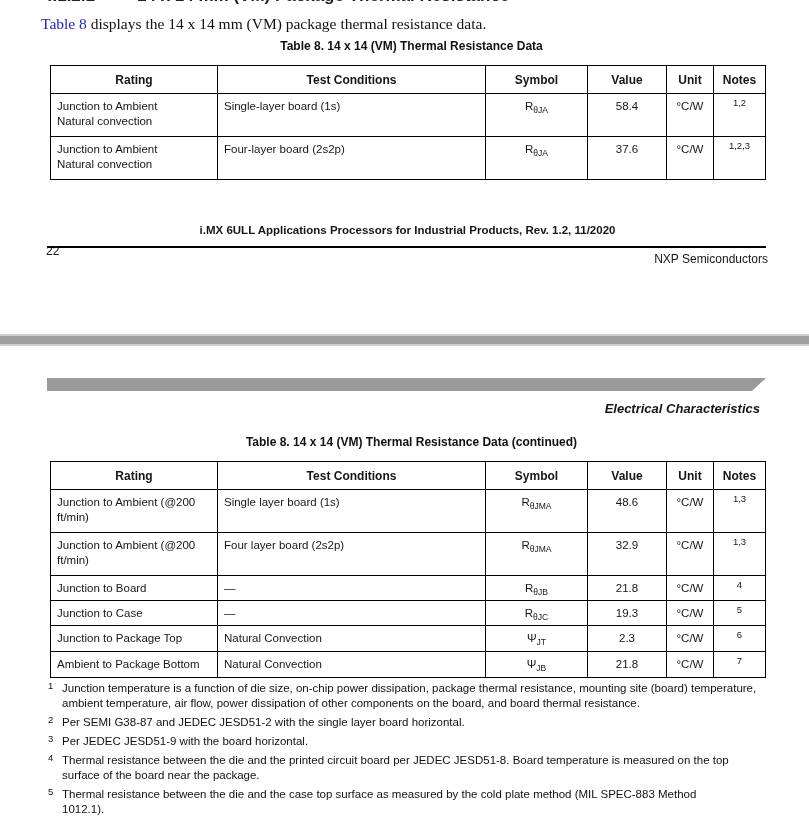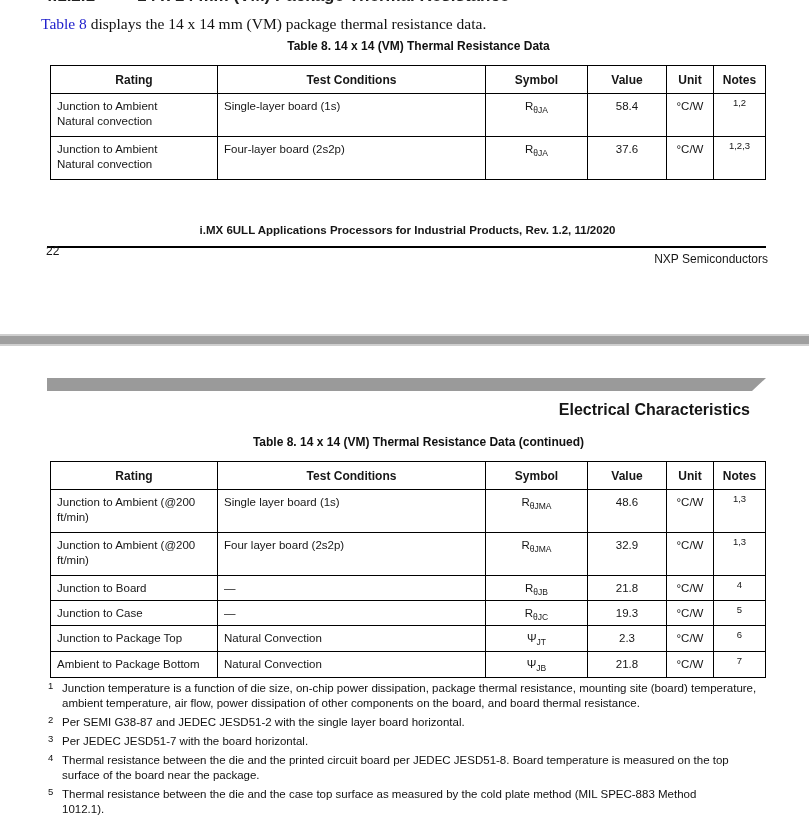--- a/index.html
+++ b/index.html
@@ -14,21 +14,21 @@
   .heading-clip .h { position:absolute; top:-14px; left:0; white-space:nowrap;
     font-weight:bold; font-size:17px; color:#222; }
   .heading-clip .h .title { margin-left:42px; }
 
   
   .intro { position:absolute; top:15px; left:41px; font-family:"Liberation Serif", serif;
     font-size:15.5px; color:#111; }
   .intro .link { color:#2222cc; cursor:pointer; }
 
   
-  .tbl-caption { position:absolute; left:61px; width:715px; text-align:center;
+  .tbl-caption { position:absolute; left:54px; width:715px; text-align:center;
     font-weight:bold; font-size:12px; color:#111; }
   .cap1 { top:39px; }
   .cap2 { top:435px; }
 
   
   .tbl-wrap { position:absolute; left:50px; }
   .t1 { top:65px; } .t2 { top:461px; }
   table { border-collapse:collapse; table-layout:fixed; width:715px; }
   th, td { border:1px solid #000; }
   th { height:28px; font-size:12px; font-weight:bold; text-align:center; vertical-align:middle; }
@@ -51,22 +51,22 @@
 
   
   .separator { position:absolute; top:334px; left:0; width:809px; height:12px;
     background:#cfcfcf; }
   .separator .inner { height:8px; margin-top:2px; background:#9f9f9f; }
 
   
   .section-bar { position:absolute; top:378px; left:47px; width:719px; height:13px;
     background:#9a9a9a;
     clip-path:polygon(0 0, 100% 0, calc(100% - 14px) 100%, 0 100%); }
-  .section-header { position:absolute; top:401px; left:31px; width:719px;
-    text-align:right; font-weight:bold; font-size:16px; }
+  .section-header { position:absolute; top:401px; left:41px; width:719px;
+    text-align:right; font-weight:bold; font-size:13px;font-style:italic; }
 
   
   .footnotes { position:absolute; top:681px; left:47px; width:722px; }
   .footnote { position:relative; padding-left:15px; margin-bottom:4px;
     font-size:11.5px; line-height:15px; color:#111; }
   .fn-num { position:absolute; left:1px; top:-3px; font-size:9.5px; }
   .fn-text2 { display:block; }
 </style>
 </head>
 <body>
@@ -230,21 +230,21 @@
   </div>
 
   <div class="footnotes">
     <div class="footnote">
       <span class="fn-num">1</span><span>Junction temperature is a function of die size, on-chip power dissipation, package thermal resistance, mounting site (board) temperature, ambient temperature, air flow, power dissipation of other components on the board, and board thermal resistance.</span>
     </div>
     <div class="footnote">
       <span class="fn-num">2</span><span>Per SEMI G38-87 and JEDEC JESD51-2 with the single layer board horizontal.</span>
     </div>
     <div class="footnote">
-      <span class="fn-num">3</span><span>Per JEDEC JESD51-7 with the board horizontal.</span>
+      <span class="fn-num">3</span><span>Per JEDEC JESD51-9 with the board horizontal.</span>
     </div>
     <div class="footnote">
       <span class="fn-num">4</span><span>Thermal resistance between the die and the printed circuit board per JEDEC JESD51-8. Board temperature is measured on the top surface of the board near the package.</span>
     </div>
     <div class="footnote">
       <span class="fn-num">5</span><span>Thermal resistance between the die and the case top surface as measured by the cold plate method (MIL SPEC-883 Method</span><span class="fn-text2">1012.1).</span>
     </div>
   </div>
 
 </div>

